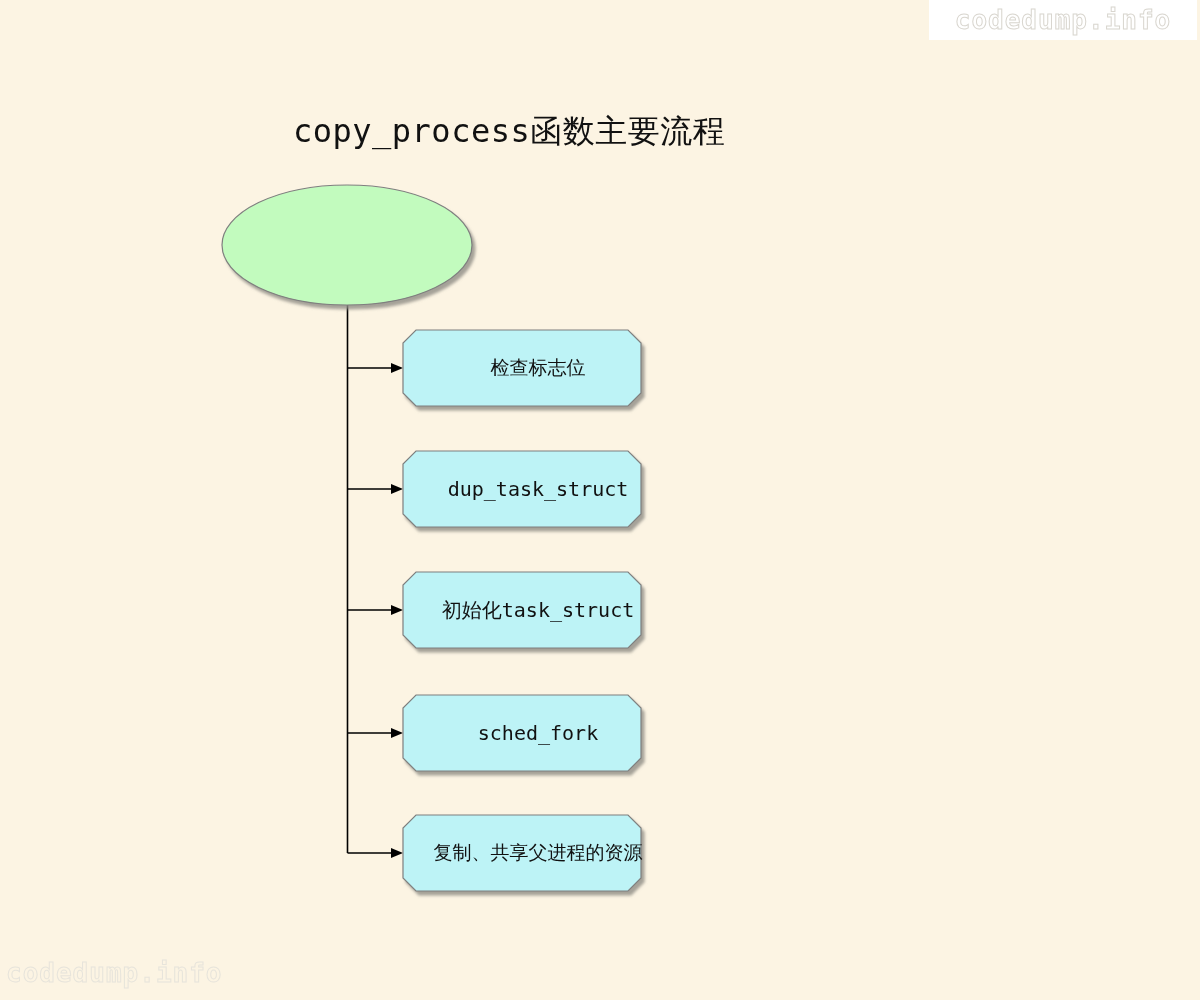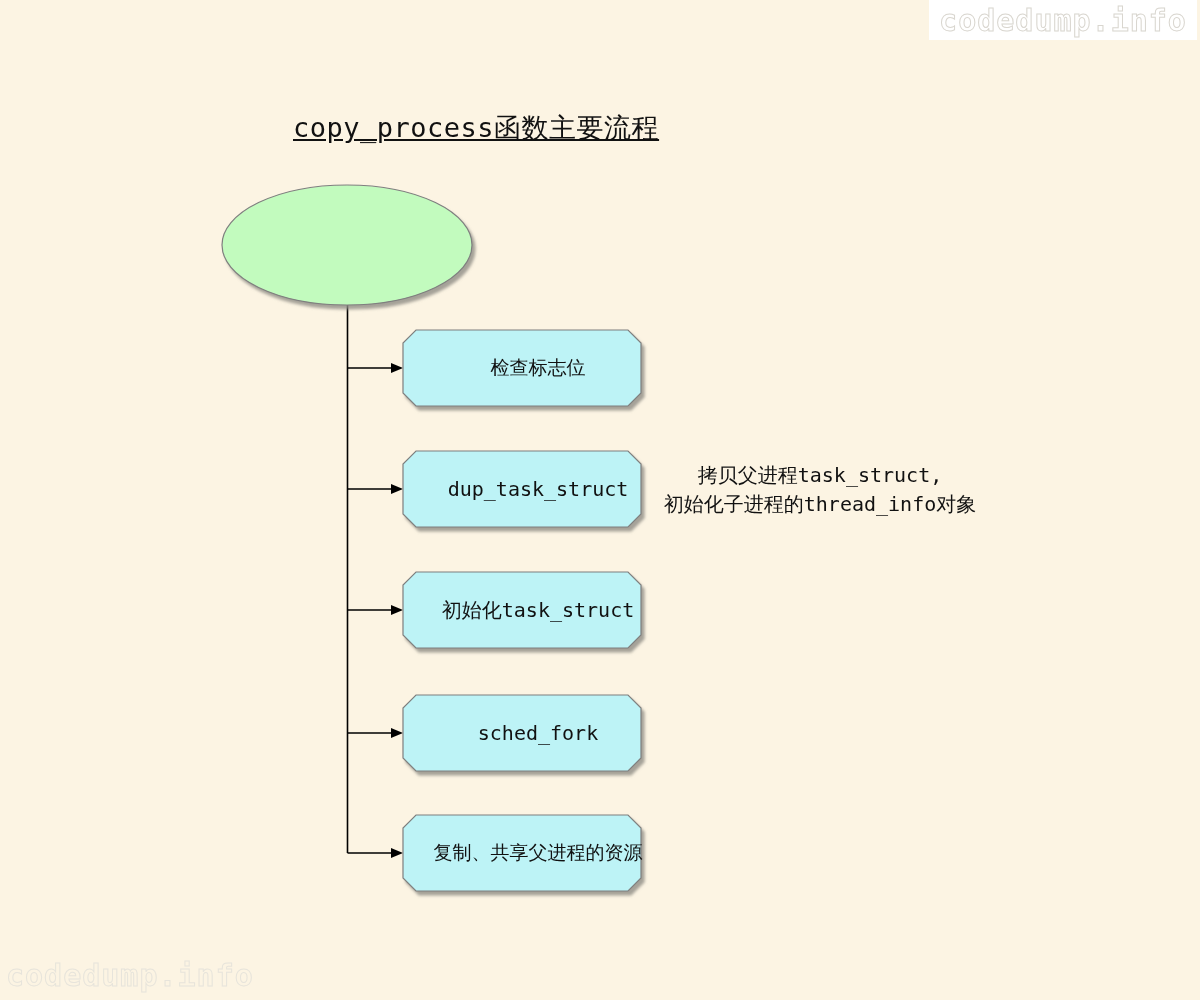--- a/index.html
+++ b/index.html
@@ -17,25 +17,24 @@
   }
   .shapes {
     position: absolute;
     left: 0;
     top: 0;
   }
   .diagram-title {
     position: absolute;
     left: 293px;
     top: 110px;
-    font-size: 27px;
+    font-size: 32px;
     font-weight: 400;
     letter-spacing: 0.5px;
     white-space: nowrap;
-    text-decoration: underline;
   }
   .ellipse-label {
     position: absolute;
     left: 222px;
     top: 185px;
     width: 250px;
     height: 120px;
     display: flex;
     align-items: center;
     justify-content: center;
@@ -69,21 +68,21 @@
     width: 344px;
   }
   .annotation-2 {
     left: 660px;
     top: 721px;
     width: 224px;
   }
   .watermark {
     font-family: "DejaVu Sans Mono", monospace;
     font-weight: bold;
-    font-size: 30px;
+    font-size: 26px;
     letter-spacing: 1px;
     color: transparent;
     -webkit-text-stroke: 1px #d9d6cf;
     white-space: nowrap;
     user-select: none;
   }
   .watermark-band-top-right {
     position: absolute;
     top: 0;
     right: 3px;
@@ -143,21 +142,19 @@
 
   <div class="diagram-title">copy_process函数主要流程</div>
 
 
   <div class="box-label cjk-small" style="top:330px">检查标志位</div>
   <div class="box-label" style="top:451px">dup_task_struct</div>
   <div class="box-label" style="top:572px">初始化task_struct</div>
   <div class="box-label" style="top:695px">sched_fork</div>
   <div class="box-label cjk-small" style="top:815px">复制、共享父进程的资源</div>
 
-  <div class="annotation annotation-1">拷贝父进程task_struct,
-初始化子进程的thread_info对象</div>
 
   <div class="watermark-band-top-right">
     <span class="watermark">codedump.info</span>
   </div>
   <div class="watermark watermark-bottom-left">codedump.info</div>
 
 </div>
 
 </body></html>

